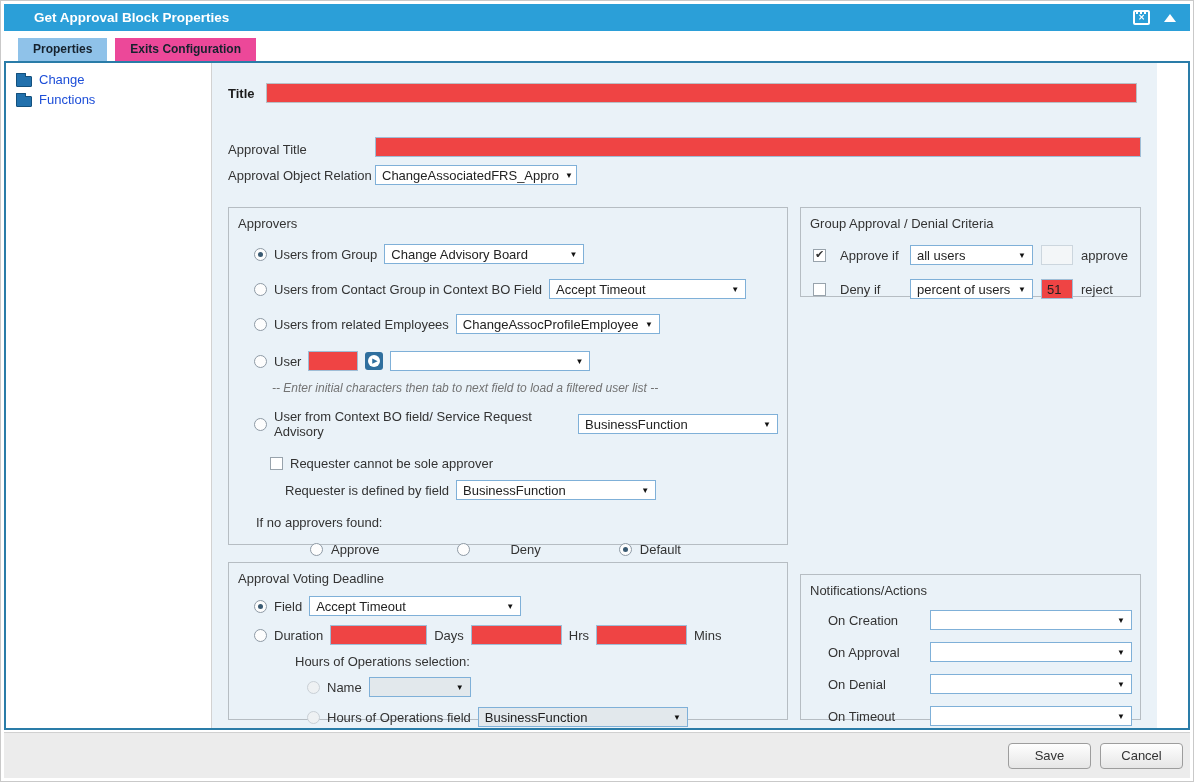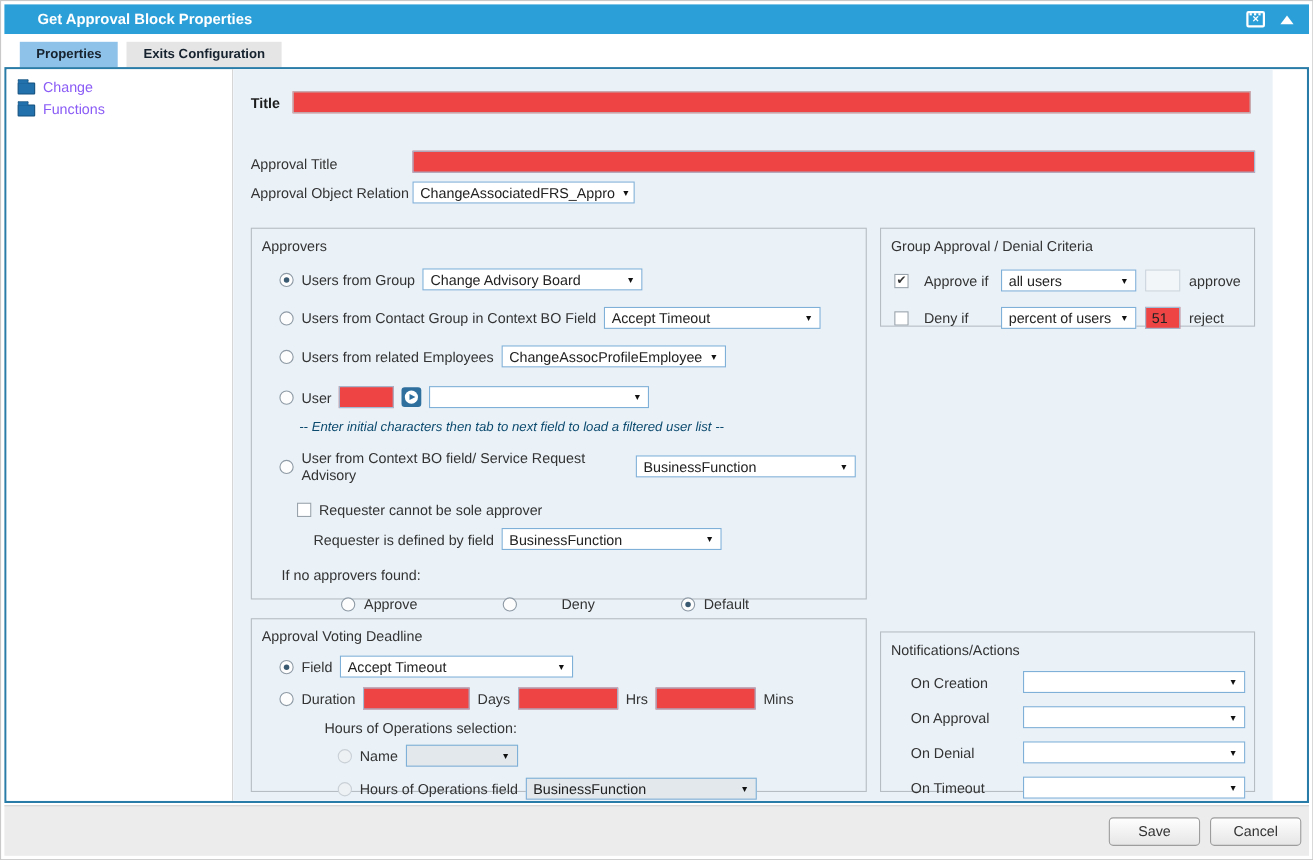--- a/index.html
+++ b/index.html
@@ -52,35 +52,35 @@
     display: flex; align-items: flex-end;
     padding-left: 14px; gap: 8px;
     background: #fff;
   }
   .tab {
     padding: 4px 15px 5px;
     font-size: 12px; font-weight: bold; color: #16222e;
     cursor: pointer; white-space: nowrap;
   }
   .tab.active { background: #8fc2e9; }
-  .tab.inactive { background: #e5e5e5; }
+  .tab.inactive { background: #ec4899; }
   
   .content {
     flex: 1; display: flex; min-height: 0;
     border: 2px solid #2a7ca8;
     background: #fff;
   }
   .tree {
     width: 206px; flex: none;
     background: #fff; border-right: 1px solid #d2d2d2;
     padding: 9px 10px;
   }
   .tree-item {
-    display: flex; align-items: flex-start; gap: 7px;
-    margin-bottom: 5px; cursor: pointer; color: #8b5cf6;
+    display: flex; align-items: center; gap: 7px;
+    margin-bottom: 5px; cursor: pointer; color: #1d4ed8;
   }
   .folder-icon {
     width: 16px; height: 11px; flex: none;
     background: #2271ad; border: 1px solid #14517e; border-radius: 1px;
     position: relative; margin-top: 3px;
   }
   .folder-icon::before {
     content: ""; position: absolute; top: -4px; left: -1px;
     width: 8px; height: 3px; background: #2271ad;
     border: 1px solid #14517e; border-bottom: none;
@@ -135,21 +135,21 @@
   .title-row .lbl { font-weight: bold; width: 38px; flex: none; color: #1c1c1c; }
   .title-row .inp { flex: 1; }
   .plain-row { display: flex; align-items: center; margin-top: 8px; }
   .plain-row .lbl { width: 147px; flex: none; }
   .frow { display: flex; align-items: center; gap: 7px; }
   .groupbox { border: 1px solid #b6bdc3; padding: 8px 9px 14px; }
   .gb-label { color: #333; }
   .cols { display: flex; gap: 12px; align-items: flex-start; margin-top: 22px; }
   .col-left { width: 560px; flex: none; }
   .col-right { flex: 1; min-width: 0; }
-  .hint { font-style: italic; color: #0c4a6e; font-size: 12px; }
+  .hint { font-style: italic; color: #737373; font-size: 12px; }
   
   .notif-row { display: flex; align-items: center; margin-top: 12px; padding-left: 18px; }
   .notif-row .lbl { width: 102px; flex: none; }
   .notif-row .sel { flex: 1; }
   
   .crit-row { display: flex; align-items: center; margin-top: 14px; padding-left: 3px; }
   .crit-row .lbl { width: 70px; margin-left: 14px; flex: none; }
   
   .footer {
     height: 46px; flex: none;

